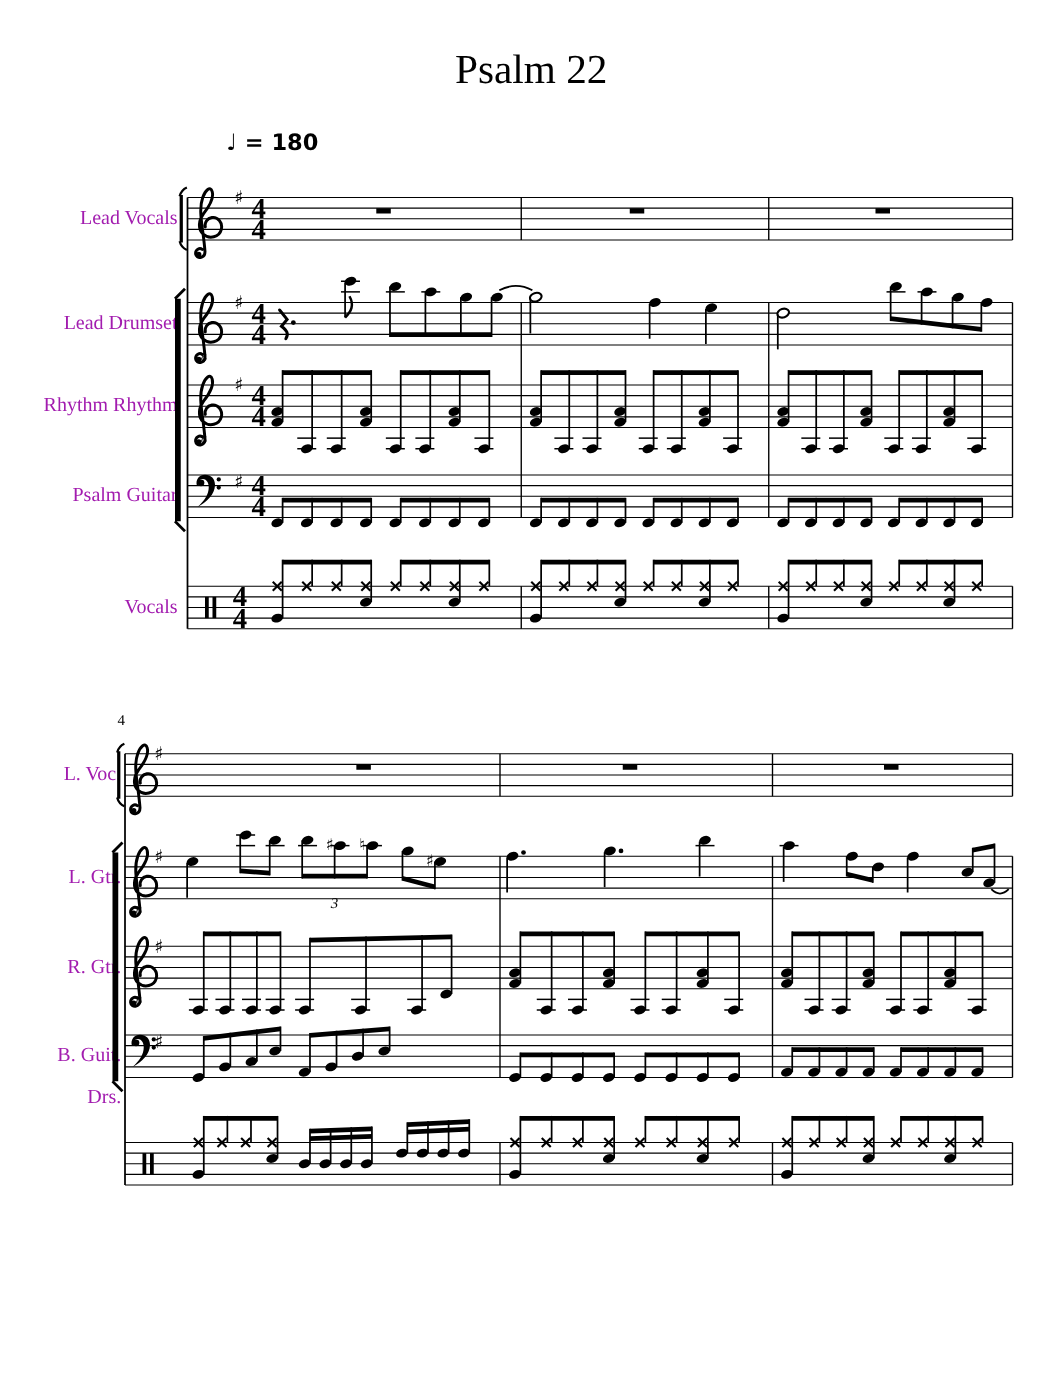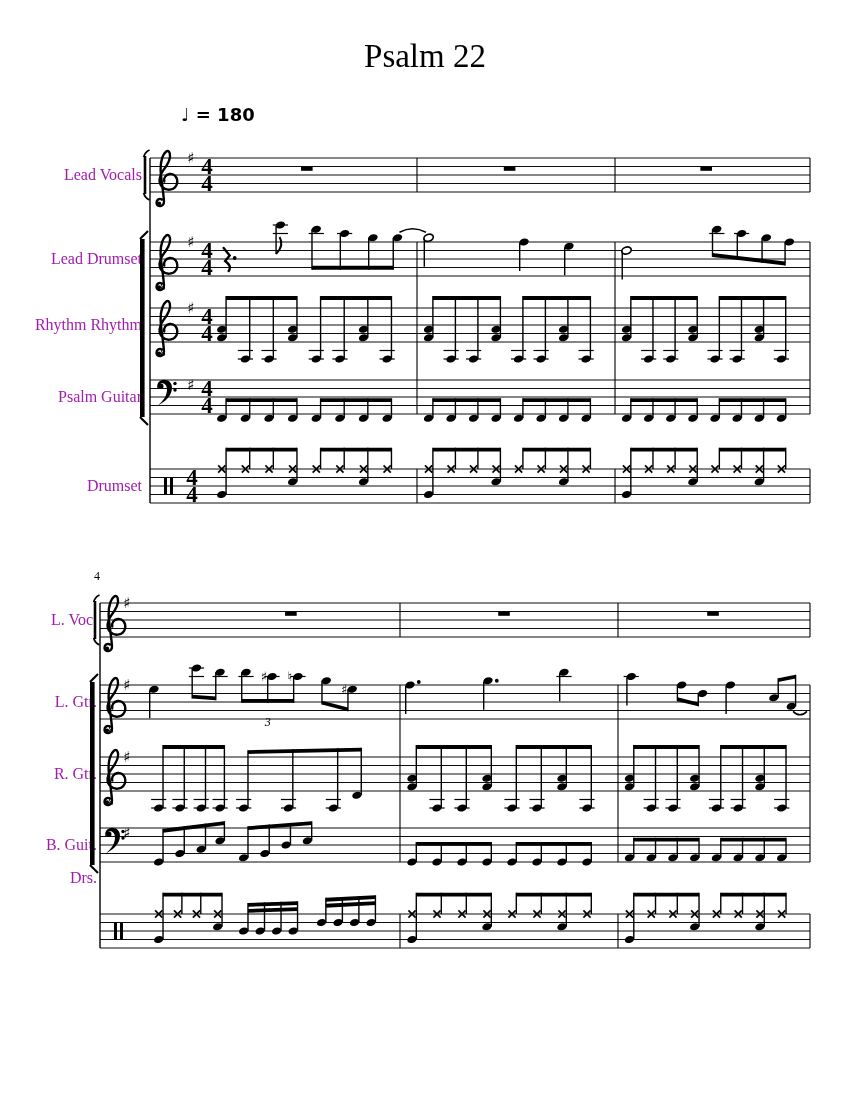--- a/index.html
+++ b/index.html
@@ -21,21 +21,21 @@
 
 <div id="page">
   <div id="title">Psalm 22</div>
   <div id="tempo">♩ = 180</div>
   <div id="mnum">4</div>
 
   <div class="label lab1" style="top:165px">Lead Vocals</div>
   <div class="label lab1" style="top:249px">Lead Drumset</div>
   <div class="label lab1" style="top:315px">Rhythm Rhythm</div>
   <div class="label lab1" style="top:387px">Psalm Guitar</div>
-  <div class="label lab1" style="top:476px">Drumset</div>
+  <div class="label lab1" style="top:476px">Vocals</div>
 
   <div class="label lab2" style="top:610px">L. Voc.</div>
   <div class="label lab2" style="top:692px">L. Gtr.</div>
   <div class="label lab2" style="top:764px">R. Gtr.</div>
   <div class="label lab2" style="top:835px">B. Guit.</div>
   <div class="label lab2" style="top:868px">Drs.</div>
 
   <svg id="score" width="850" height="1100">
       <g>
         <line x1="150" y1="158" x2="150" y2="503" stroke="#000" stroke-width="1.4"></line>

